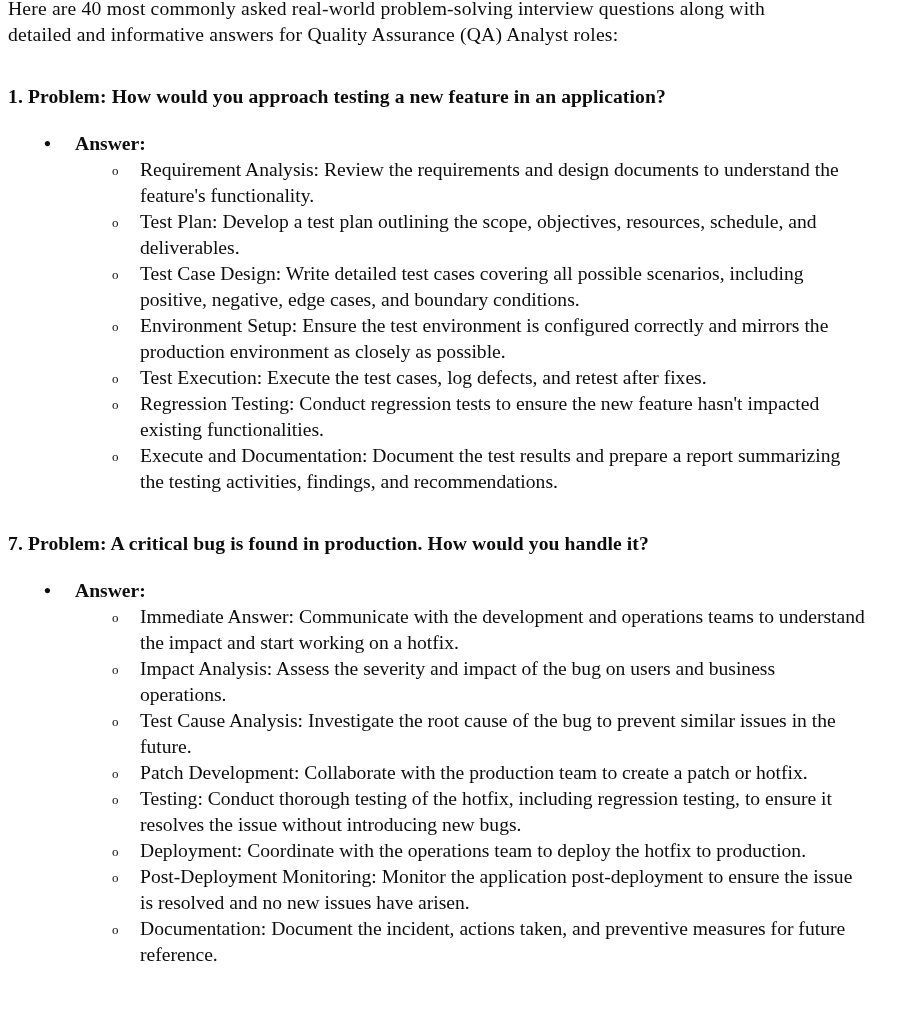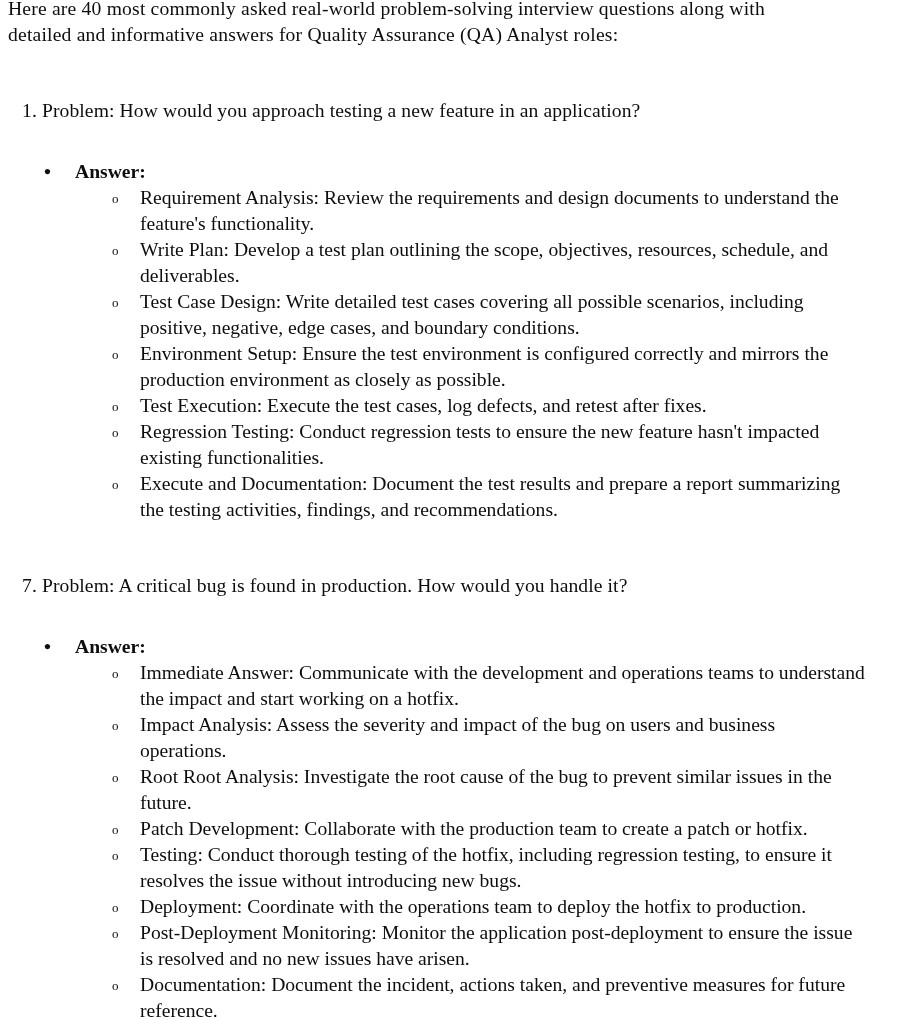--- a/index.html
+++ b/index.html
@@ -39,22 +39,22 @@
     text-align: left;
     width: 812px;
     margin: 0;
     letter-spacing: 0.01em;
   }
 
   
   .problem-heading {
     font-size: 19.6px;
     line-height: 26px;
-    font-weight: normal;
-    margin: 14px;
+    font-weight: bold;
+    margin: 0;
     letter-spacing: 0.005em;
     white-space: nowrap;
   }
 
   .gap-before-heading { height: 36px; }
   .gap-after-heading  { height: 21px; }
 
   
   .answer-row {
     position: relative;
@@ -126,21 +126,21 @@
       <span>Answer:</span>
     </div>
 
     <ul class="sub-list">
       <li class="sub-item w-q1">
         <span class="bullet-circle">o</span>
         <span class="term">Requirement Analysis:</span><span class="detail"> Review the requirements and design documents to understand the feature's functionality.</span>
       </li>
       <li class="sub-item w-q1">
         <span class="bullet-circle">o</span>
-        <span class="term">Write Plan:</span><span class="detail"> Develop a test plan outlining the scope, objectives, resources, schedule, and deliverables.</span>
+        <span class="term">Test Plan:</span><span class="detail"> Develop a test plan outlining the scope, objectives, resources, schedule, and deliverables.</span>
       </li>
       <li class="sub-item w-q1">
         <span class="bullet-circle">o</span>
         <span class="term">Test Case Design:</span><span class="detail"> Write detailed test cases covering all possible scenarios, including positive, negative, edge cases, and boundary conditions.</span>
       </li>
       <li class="sub-item w-q1">
         <span class="bullet-circle">o</span>
         <span class="term">Environment Setup:</span><span class="detail"> Ensure the test environment is configured correctly and mirrors the production environment as closely as possible.</span>
       </li>
       <li class="sub-item w-q1">
@@ -172,21 +172,21 @@
       <li class="sub-item w-q2">
         <span class="bullet-circle">o</span>
         <span class="term">Immediate Answer:</span><span class="detail"> Communicate with the development and operations teams to understand the impact and start working on a hotfix.</span>
       </li>
       <li class="sub-item w-q2">
         <span class="bullet-circle">o</span>
         <span class="term">Impact Analysis:</span><span class="detail"> Assess the severity and impact of the bug on users and business operations.</span>
       </li>
       <li class="sub-item w-q2">
         <span class="bullet-circle">o</span>
-        <span class="term">Root Root Analysis:</span><span class="detail"> Investigate the root cause of the bug to prevent similar issues in the future.</span>
+        <span class="term">Test Cause Analysis:</span><span class="detail"> Investigate the root cause of the bug to prevent similar issues in the future.</span>
       </li>
       <li class="sub-item w-q2">
         <span class="bullet-circle">o</span>
         <span class="term">Patch Development:</span><span class="detail"> Collaborate with the production team to create a patch or hotfix.</span>
       </li>
       <li class="sub-item w-q2">
         <span class="bullet-circle">o</span>
         <span class="term">Testing:</span><span class="detail"> Conduct thorough testing of the hotfix, including regression testing, to ensure it resolves the issue without introducing new bugs.</span>
       </li>
       <li class="sub-item w-q2">

